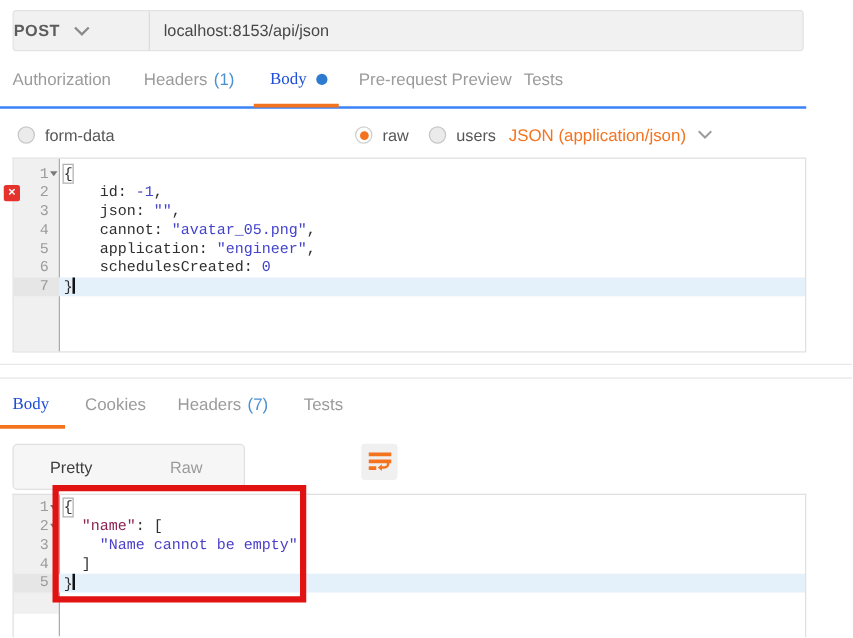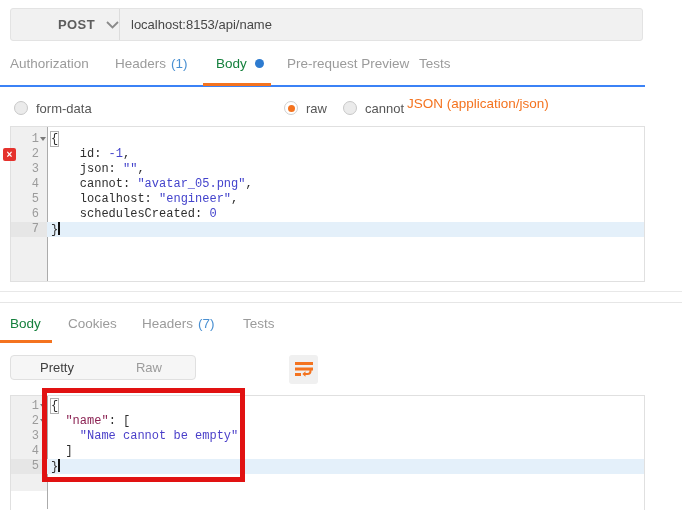--- a/index.html
+++ b/index.html
@@ -2,48 +2,48 @@
 <html><head>
 <meta charset="utf-8">
 <style>
   html,body{margin:0;padding:0;background:#fff;}
   .app{position:relative;width:682px;height:510px;background:#fff;overflow:hidden;
        font-family:"Liberation Sans",sans-serif;-webkit-font-smoothing:antialiased;}
 
   
   .url-bar{position:absolute;left:10px;top:8px;width:633px;height:33px;background:#f1f1f1;
            border:1px solid #e3e3e3;border-radius:3px;display:flex;box-sizing:border-box;}
-  .method{width:108px;display:flex;align-items:center;justify-content:flex-end;gap:11px;
+  .method{width:108px;display:flex;align-items:center;justify-content:flex-start;gap:11px;
           border-right:1px solid #dcdcdc;color:#5d5d5d;font-weight:bold;font-size:13px;
           letter-spacing:.4px;cursor:pointer;}
   .url{flex:1;display:flex;align-items:center;padding-left:11px;font-size:13px;color:#474747;}
 
   
   .req-tabs{position:absolute;left:0;top:41px;width:645px;height:44px;border-bottom:2px solid #3b82f6;}
   .resp-tabs{position:absolute;left:0;top:302px;width:682px;height:40px;border-top:1px solid #e6e6e6;}
   .tab{position:absolute;top:0;height:100%;display:flex;align-items:center;font-size:13.5px;
        color:#9b9b9b;cursor:pointer;white-space:nowrap;}
-  .tab.active{color:#15803d;}
+  .tab.active{color:#1d4ed8;font-family:Liberation Serif, serif;}
   .tab .badge{color:#4a90d2;margin-left:5px;}
   .dot{width:9px;height:9px;border-radius:50%;background:#2d7bd0;margin-left:8px;}
   .underline{position:absolute;height:3px;background:#f4731f;}
   .req-tabs .underline{left:203px;width:68px;bottom:-1px;}
   .resp-tabs .underline{left:0;width:52px;bottom:0;}
 
   
   .modes{position:absolute;left:0;top:96px;width:645px;height:24px;}
   .mode{position:absolute;top:0;height:24px;display:flex;align-items:center;gap:8px;
         font-size:13px;color:#565656;cursor:pointer;white-space:nowrap;}
   .radio{width:14px;height:14px;border-radius:50%;background:#ebebeb;border:1px solid #c8c8c8;
          box-sizing:border-box;flex:none;}
   .radio.sel{background:#fff;border-color:#cfcfcf;position:relative;}
   .radio.sel::after{content:"";position:absolute;left:2.5px;top:2.5px;right:2.5px;bottom:2.5px;
                     background:#f4731f;border-radius:50%;}
   .ctype{position:absolute;left:407px;top:0;height:24px;display:flex;align-items:center;gap:9px;
-         color:#f4731f;font-size:13.5px;cursor:pointer;flex-direction:column;}
+         color:#f4731f;font-size:13.5px;cursor:pointer;}
 
   
   .editor{position:absolute;background:#fff;border:1px solid #e0e0e0;box-sizing:border-box;
           font-family:"Liberation Mono","DejaVu Sans Mono",monospace;font-size:12px;}
   #req-editor{left:10px;top:126px;width:635px;height:156px;}
   #resp-editor{left:10px;top:395px;width:635px;height:115px;border-bottom:none;}
   .gutter-bg{position:absolute;left:0;top:0;width:36px;background:#f0f0f0;}
   #req-editor .gutter-bg{height:100%;}
   #resp-editor .gutter-bg{height:95px;}
   .gutter-line{position:absolute;left:36px;top:0;width:1px;background:#ababab;}
@@ -69,21 +69,21 @@
   .bracket{outline:1px solid #b0b0b0;}
   .cursor{display:inline-block;width:1.5px;height:13px;background:#111;vertical-align:-2px;}
   .err{position:absolute;left:-8px;top:1px;width:13px;height:13px;background:#e5322d;
        border-radius:2px;color:#fff;font-size:10px;font-weight:bold;display:flex;
        align-items:center;justify-content:center;font-family:"Liberation Sans",sans-serif;}
 
   
   .sep{position:absolute;left:0;top:291px;width:682px;height:1px;background:#e8e8e8;}
 
   
-  .vm-group{position:absolute;left:10px;top:355px;width:186px;height:25px;background:#f6f6f6;
+  .vm-group{position:absolute;left:10px;top:355px;width:186px;height:37px;background:#f6f6f6;
             border:1px solid #e0e0e0;border-radius:4px;display:flex;box-sizing:border-box;text-align:right;}
   .vm{flex:1;display:flex;align-items:center;justify-content:center;font-size:13px;
       color:#9b9b9b;cursor:pointer;}
   .vm.active{color:#3f3f3f;}
   .fmt-dd{position:absolute;left:208px;top:355px;width:69px;height:29px;background:#f6f6f6;
           border:1px solid #e0e0e0;border-radius:4px;display:flex;align-items:center;
           justify-content:center;gap:8px;font-size:13px;color:#555;box-sizing:border-box;cursor:pointer;}
   .wrap-btn{position:absolute;left:289px;top:355px;width:29px;height:29px;background:#f0f0f0;
             border-radius:3px;display:flex;align-items:center;justify-content:center;cursor:pointer;}
 
@@ -96,21 +96,21 @@
 
 <div class="app">
 
   <div class="url-bar">
     <div class="method">
       <span>POST</span>
       <svg width="13" height="8" viewBox="0 0 13 8">
         <polyline points="1,1 6.5,6.5 12,1" fill="none" stroke="#8a8a8a" stroke-width="1.8"></polyline>
       </svg>
     </div>
-    <div class="url">localhost:8153/api/name</div>
+    <div class="url">localhost:8153/api/json</div>
   </div>
 
   <div class="req-tabs">
     <div class="tab" style="left:10px">
       <span>Authorization</span>
     </div>
     <div class="tab" style="left:115px">
       <span>Headers</span>
       <span class="badge">(1)</span>
     </div>
@@ -131,21 +131,21 @@
     <div class="mode" style="left:14px">
       <span class="radio"></span>
       <span>form-data</span>
     </div>
     <div class="mode" style="left:284px">
       <span class="radio sel"></span>
       <span>raw</span>
     </div>
     <div class="mode" style="left:343px">
       <span class="radio"></span>
-      <span>cannot</span>
+      <span>users</span>
     </div>
     <div class="ctype">
       <span>JSON (application/json)</span>
       <svg width="12" height="8" viewBox="0 0 12 8">
         <polyline points="1,1 6,6 11,1" fill="none" stroke="#9b9b9b" stroke-width="1.6"></polyline>
       </svg>
     </div>
   </div>
 
   <div class="editor" id="req-editor">
@@ -179,21 +179,21 @@
             <span class="gut">4</span>
             <span class="fold"></span>
           </div>
           <div class="code"><span class="tk-plain">    cannot: </span><span class="tk-value">"avatar_05.png"</span><span class="tk-plain">,</span></div>
         </div>
         <div class="code-row">
           <div class="gutcell">
             <span class="gut">5</span>
             <span class="fold"></span>
           </div>
-          <div class="code"><span class="tk-plain">    localhost: </span><span class="tk-value">"engineer"</span><span class="tk-plain">,</span></div>
+          <div class="code"><span class="tk-plain">    application: </span><span class="tk-value">"engineer"</span><span class="tk-plain">,</span></div>
         </div>
         <div class="code-row">
           <div class="gutcell">
             <span class="gut">6</span>
             <span class="fold"></span>
           </div>
           <div class="code"><span class="tk-plain">    schedulesCreated: </span><span class="tk-value">0</span></div>
         </div>
         <div class="code-row active">
           <div class="gutcell">

